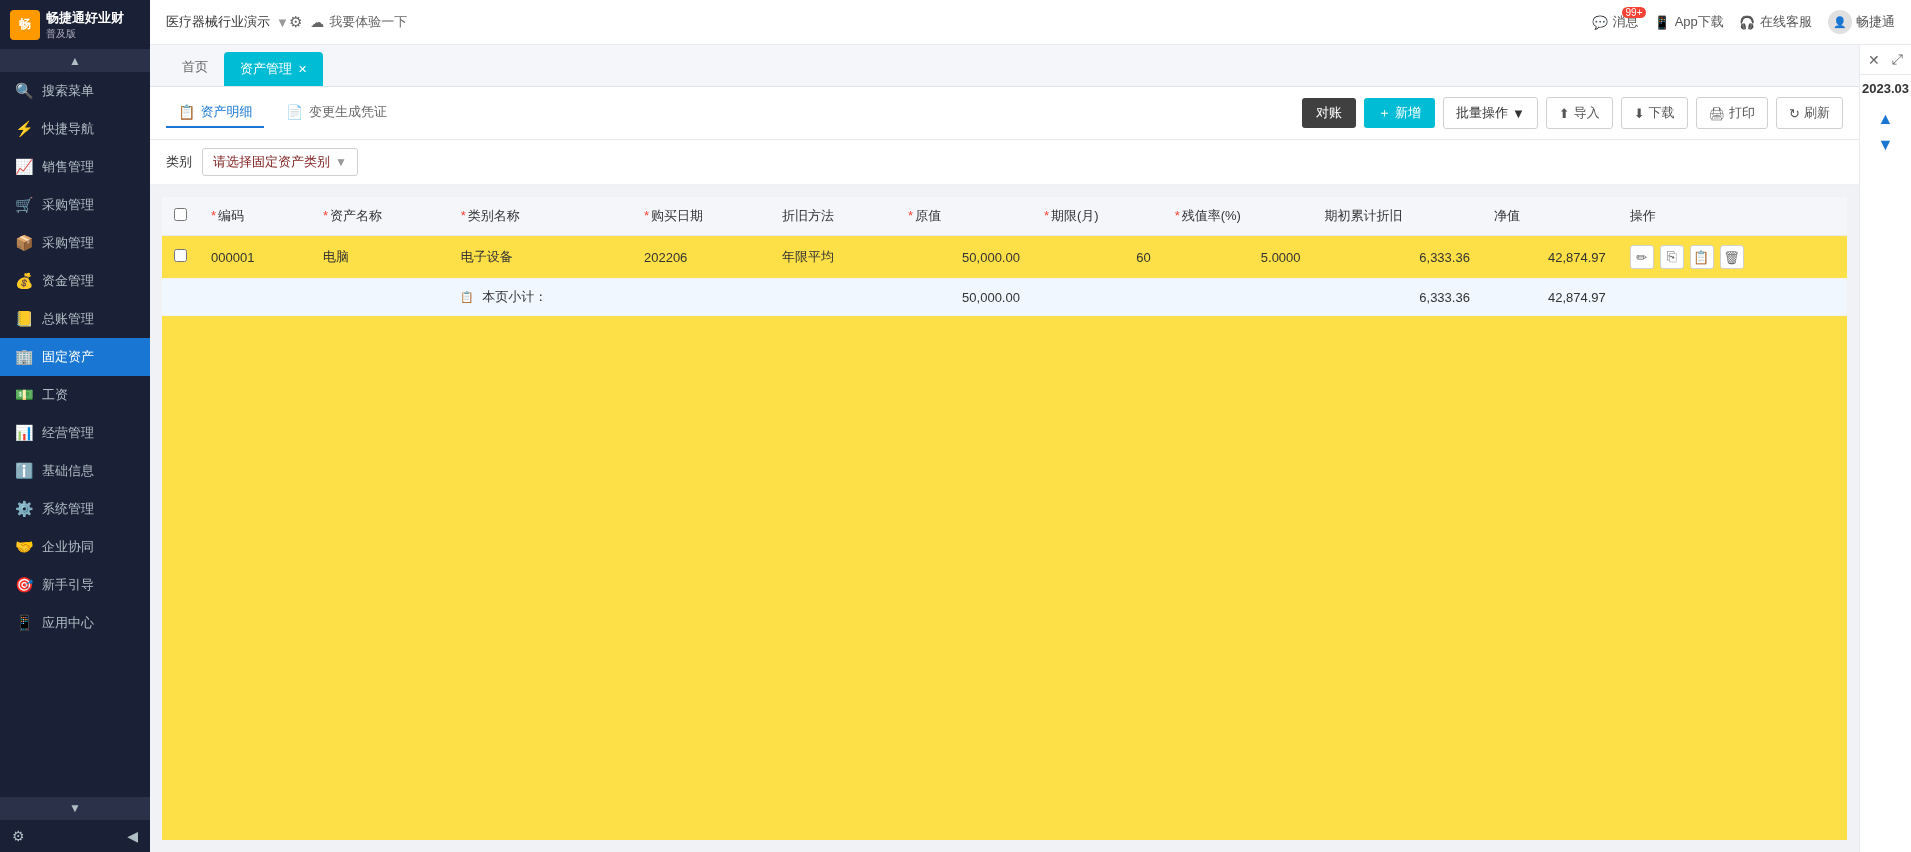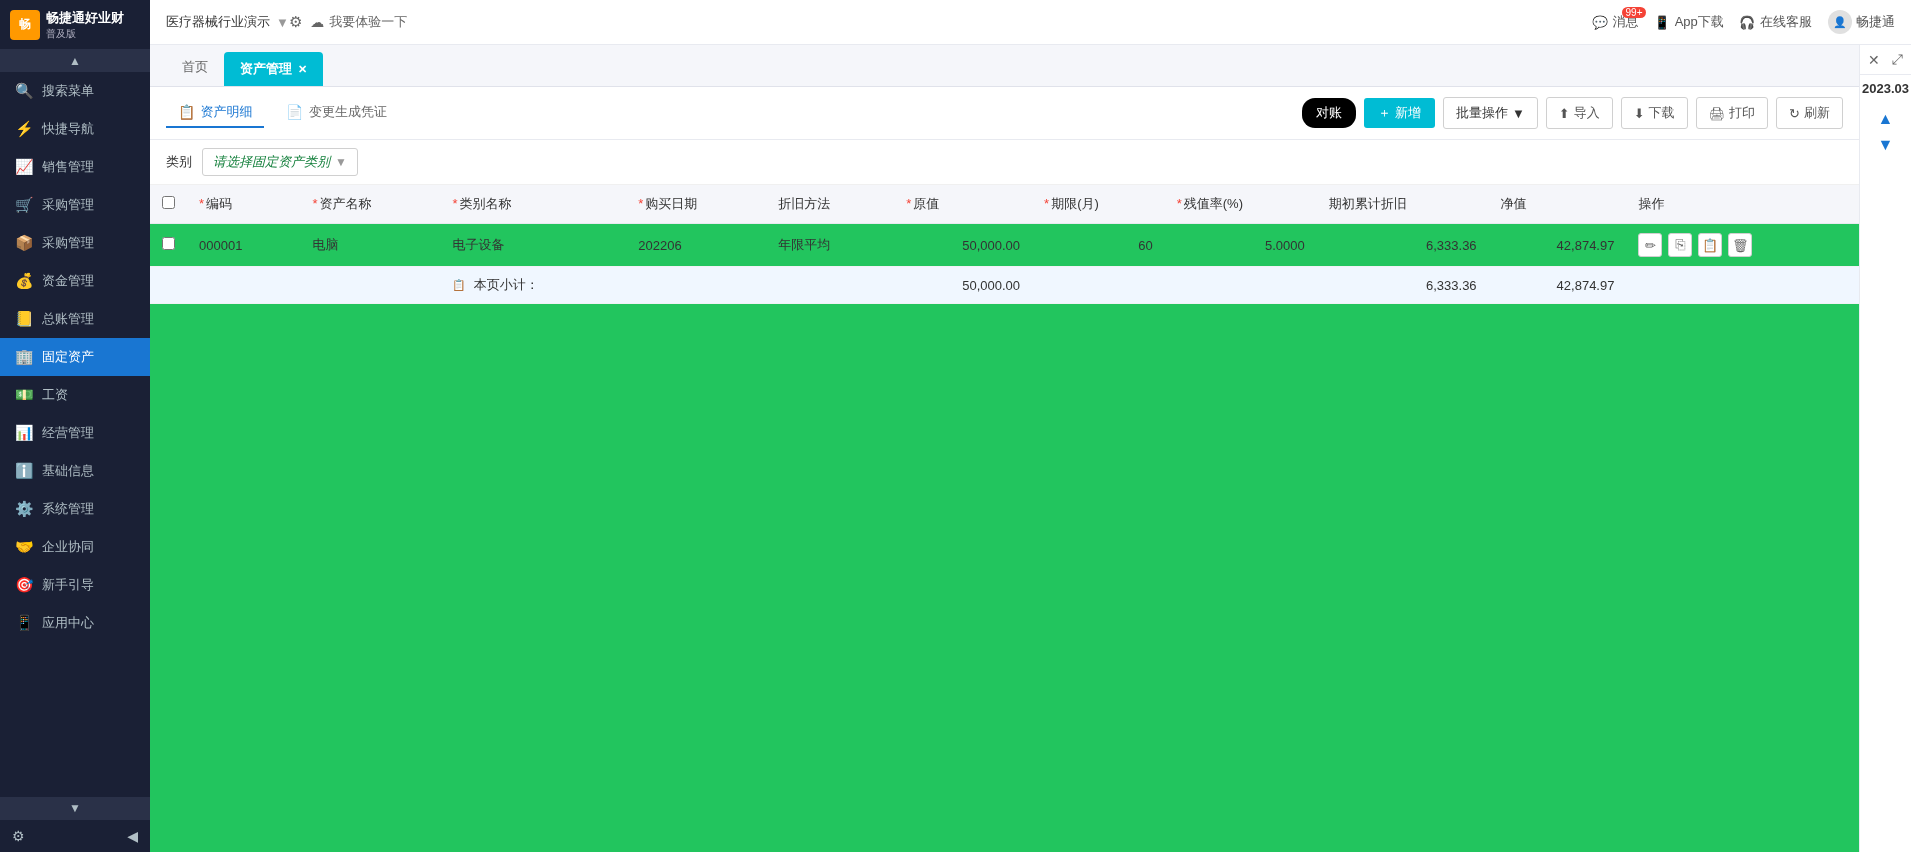--- a/index.html
+++ b/index.html
@@ -44,33 +44,33 @@
     .nav-tabs { height: 42px; background: #f5f6fa; display: flex; align-items: flex-end; padding: 0 16px; gap: 0; border-bottom: 1px solid #e0e2ea; flex-shrink: 0; }
     .nav-tab { padding: 8px 16px; cursor: pointer; color: #666; border-bottom: 2px solid transparent; font-size: 13px; }
     .nav-tab.active { background: #00bcd4; color: #fff; border-radius: 4px 4px 0 0; border-bottom: none; }
 
     
     .toolbar { padding: 10px 16px; background: #fff; display: flex; align-items: center; gap: 10px; border-bottom: 1px solid #e8eaf0; flex-shrink: 0; }
     .tab-btn { display: flex; align-items: center; gap: 5px; padding: 5px 12px; border: none; background: transparent; cursor: pointer; font-size: 13px; color: #666; border-bottom: 2px solid transparent; }
     .tab-btn.active { color: #1976d2; border-bottom: 2px solid #1976d2; }
     .tab-btn-icon { font-size: 14px; }
     .toolbar-right { margin-left: auto; display: flex; align-items: center; gap: 8px; }
-    .btn-primary { background: #000000; color: #fff; border: none; padding: 6px 14px; border-radius: 13px; cursor: pointer; font-size: 13px; }
+    .btn-primary { background: #404040; color: #fff; border: none; padding: 6px 14px; border-radius: 3px; cursor: pointer; font-size: 13px; }
     .btn-success { background: #00bcd4; color: #fff; border: none; padding: 6px 14px; border-radius: 3px; cursor: pointer; font-size: 13px; display: flex; align-items: center; gap: 4px; }
     .btn-batch { background: #fff; color: #333; border: 1px solid #d0d0d0; padding: 6px 12px; border-radius: 3px; cursor: pointer; font-size: 13px; display: flex; align-items: center; gap: 4px; }
     .btn-outline { background: #fff; color: #555; border: 1px solid #d0d0d0; padding: 6px 12px; border-radius: 3px; cursor: pointer; font-size: 13px; display: flex; align-items: center; gap: 4px; }
 
     
     .filter-bar { padding: 8px 16px; background: #fff; display: flex; align-items: center; gap: 10px; border-bottom: 1px solid #f0f0f0; flex-shrink: 0; }
     .filter-label { color: #333; font-size: 13px; }
     .filter-select { display: flex; align-items: center; gap: 5px; border: 1px solid #d0d0d0; border-radius: 3px; padding: 4px 10px; background: #fff; cursor: pointer; font-size: 13px; color: #333; min-width: 80px; }
     .filter-arrow { color: #999; font-size: 12px; }
 
     
-    .table-wrap { flex: 1; overflow: auto; background: #22c55e; margin: 0; }
+    .table-wrap { flex: 1; overflow: auto; background: #fde047; margin: 12px; }
     .table-wrap::-webkit-scrollbar { height: 8px; }
     .table-wrap::-webkit-scrollbar-thumb { background: #ccc; border-radius: 4px; }
     table { width: 100%; border-collapse: collapse; min-width: 900px; }
     thead tr { background: #f5f6fa; }
     th { padding: 10px 12px; text-align: left; font-weight: 500; color: #333; border-bottom: 1px solid #e8eaf0; font-size: 13px; white-space: nowrap; }
     th .required { color: #f44336; margin-right: 2px; }
     td { padding: 9px 12px; border-bottom: 1px solid #f0f2f5; color: #333; font-size: 13px; }
     .subtotal-row td { background: #f0f7ff; color: #333; }
     .checkbox-col { width: 36px; text-align: center; }
     .action-icons { display: flex; gap: 6px; align-items: center; }
@@ -213,21 +213,21 @@
     </div>
   </div>
 
   <div class="content">
     <div class="content-main">
 
       <div class="nav-tabs">
         <div class="nav-tab">
           <span>首页</span>
         </div>
-        <div class="nav-tab active" style="display:flex;align-items:center;gap:6px;font-weight:bold;">
+        <div class="nav-tab active" style="display:flex;align-items:center;gap:6px;">
           <span>资产管理</span>
           <span style="font-size:11px;color:#fff;">✕</span>
         </div>
       </div>
 
       <div class="toolbar">
         <button class="tab-btn active">
           <span class="tab-btn-icon">📋</span>
           <span>资产明细</span>
         </button>
@@ -260,21 +260,21 @@
           <button class="btn-outline">
             <span>↻</span>
             <span>刷新</span>
           </button>
         </div>
       </div>
 
       <div class="filter-bar">
         <span class="filter-label">类别</span>
         <div class="filter-select">
-          <span style="color:#15803d;font-style:italic;">请选择固定资产类别</span>
+          <span style="color:#7f1d1d;">请选择固定资产类别</span>
           <span class="filter-arrow">▼</span>
         </div>
       </div>
 
       <div class="table-wrap">
         <table>
           <thead>
             <tr>
               <th class="checkbox-col">
                 <input type="checkbox" style="">

